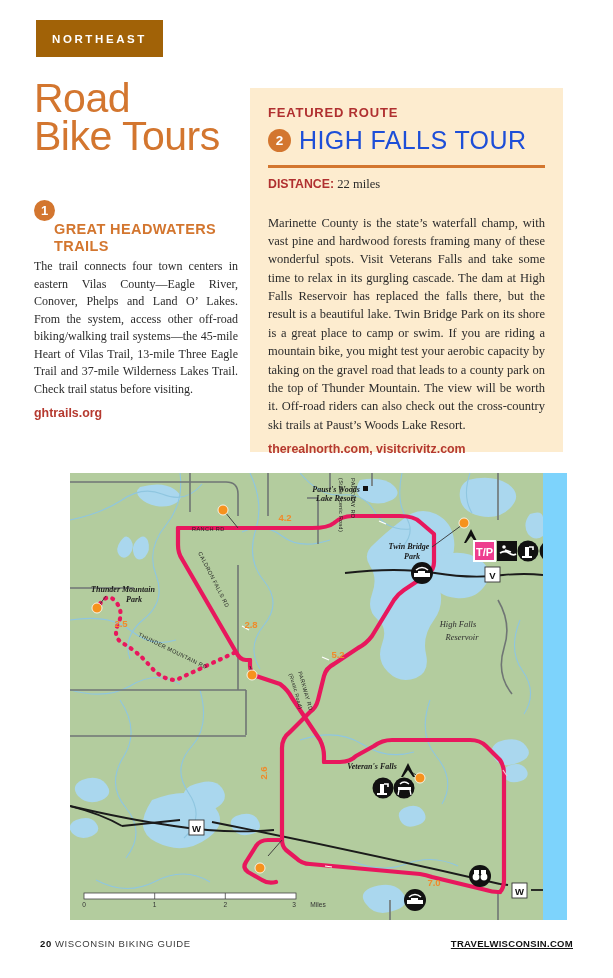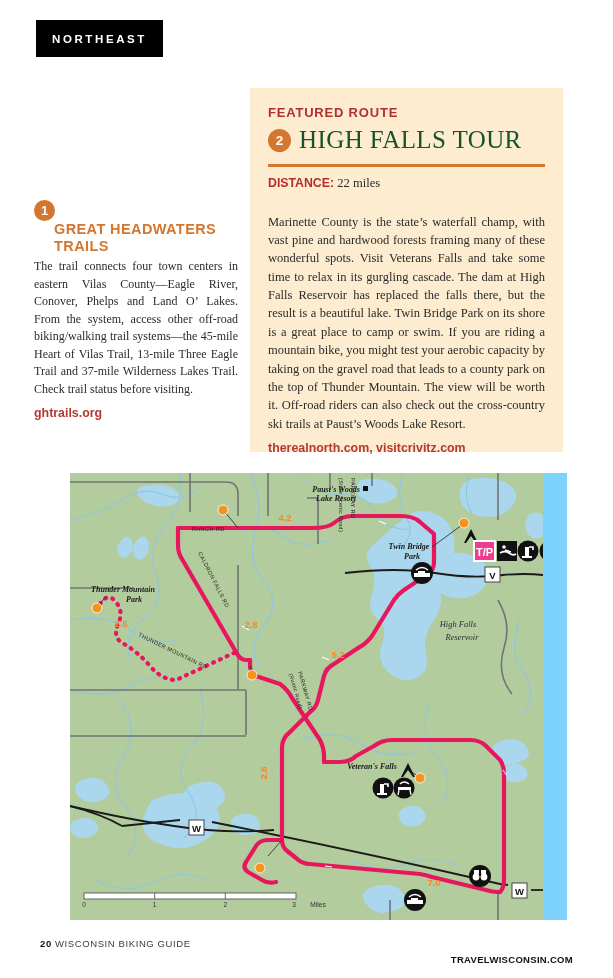--- a/index.html
+++ b/index.html
@@ -9,21 +9,21 @@
     font-family:"Liberation Sans", sans-serif;
     position:relative;
     overflow:hidden;
     -webkit-font-smoothing:antialiased;
   }
   .page{position:absolute;inset:0;}
 
   
   .region-badge{
     position:absolute;left:36px;top:20px;width:127px;height:37px;
-    background:#000000;color:#ffffff;
+    background:#a16207;color:#ffffff;
     display:flex;align-items:center;justify-content:center;
     font-size:11.5px;font-weight:bold;letter-spacing:2.6px;
   }
 
   
   .left-col{position:absolute;left:34px;top:80px;width:200px;}
   .main-title{
     color:#d3762f;font-size:41px;line-height:0.92;font-weight:normal;
     letter-spacing:-0.5px;margin:0;
     font-family:"Liberation Sans Narrow","Liberation Sans",sans-serif;
@@ -63,23 +63,23 @@
     color:#b03030;font-size:13px;font-weight:bold;letter-spacing:0.8px;
     margin:0 0 6px 0;
   }
   .feature-titlerow{display:flex;align-items:center;gap:8px;}
   .num-badge2{
     display:inline-flex;align-items:center;justify-content:center;
     width:23px;height:23px;border-radius:50%;flex:0 0 auto;
     background:#d3762f;color:#fff;font-size:13.5px;font-weight:bold;
   }
   .feature-title{
-    color:#14532d;font-size:25px;font-weight:300;letter-spacing:0.4px;
+    color:#1d4ed8;font-size:25px;font-weight:300;letter-spacing:0.4px;
     white-space:nowrap;
-    font-family:Liberation Serif, serif;
+    font-family:Liberation Sans, sans-serif;
   }
   .feature-rule{height:2.5px;background:#d3762f;margin:10px 0 9px 0;}
   .distance-line{font-size:12.6px;color:#2b2b2b;margin-bottom:22px;
     font-family:"Liberation Serif","Liberation Sans",sans-serif;}
   .distance-label{color:#b03030;font-weight:bold;
     font-family:"Liberation Sans",sans-serif;font-size:12.3px;}
   .feature-body{font-size:12.5px;line-height:1.47;}
 
   
   .map-wrap{
@@ -88,32 +88,38 @@
   }
   .map-svg{display:block;}
 
   
   .footer{
     position:absolute;left:0;right:0;top:938px;height:22px;
   }
   .footer-left{position:absolute;left:40px;top:0;font-size:9.5px;
     letter-spacing:0.6px;color:#3a3a3a;}
   .footer-pageno{font-weight:bold;color:#111;}
-  .footer-right{position:absolute;right:40px;top:16px;font-size:9.5px;
-    font-weight:bold;letter-spacing:0.3px;color:#111;}
+  .footer-right{position:absolute;right:40px;top:0;font-size:9.5px;
+    font-weight:bold;letter-spacing:0.3px;color:#111;text-decoration:underline;}
 </style>
 </head>
 <body>
 
 <div class="page">
 
   <div class="region-badge">
     <span>NORTHEAST</span>
   </div>
 
+  <div class="left-col">
+    <h1 class="main-title">
+      <span>Road</span>
+      <span>Bike Tours</span>
+    </h1>
+  </div>
 
   <div class="tour1-head">
     <span class="num-badge">1</span><span class="tour1-title">GREAT HEADWATERS TRAILS</span>
   </div>
 
   <div class="left-body">
     <div class="body-text">The trail connects four town centers in eastern Vilas County—Eagle River, Conover, Phelps and Land O’ Lakes. From the system, access other off-road biking/walking trail systems—the 45-mile Heart of Vilas Trail, 13-mile Three Eagle Trail and 37-mile Wilderness Lakes Trail. Check trail status before visiting.</div>
     <a class="link-red" href="#">ghtrails.org</a>
   </div>
 

